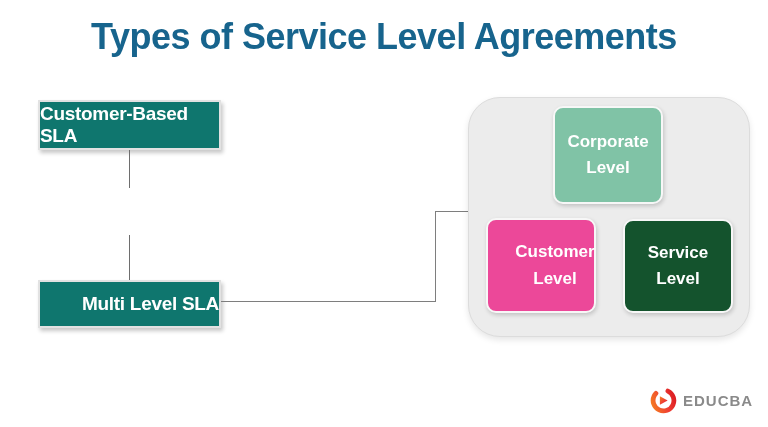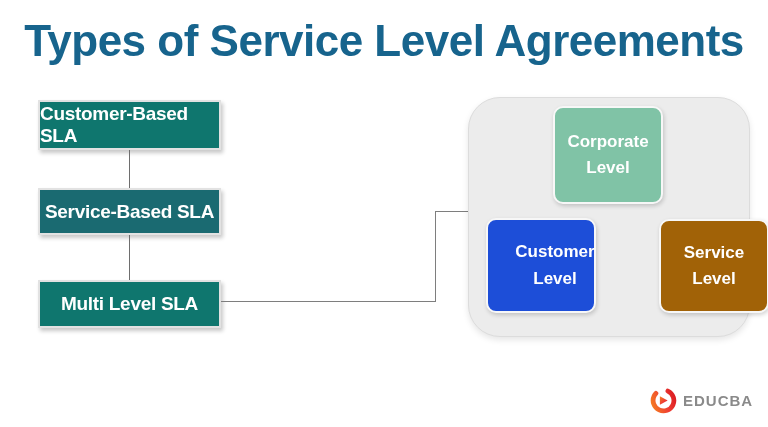--- a/index.html
+++ b/index.html
@@ -7,37 +7,37 @@
   body {
     font-family: "Liberation Sans", "DejaVu Sans", sans-serif;
     width: 768px; height: 427px;
     position: relative; overflow: hidden;
   }
   .canvas { position: absolute; inset: 0; width: 768px; height: 427px; background: #ffffff; }
 
   .title {
     position: absolute; top: 16px; left: 0; width: 768px;
     text-align: center;
-    font-size: 44px; font-weight: bold; letter-spacing: -0.5px;
+    font-size: 36px; font-weight: bold; letter-spacing: -0.5px;
     color: #17648d;
   }
 
   
   .fbox {
     position: absolute; width: 183px;
     display: flex; align-items: center; justify-content: center;
     color: #ffffff; font-weight: bold; font-size: 19px; letter-spacing: -0.3px;
     border: 2px solid #e2e2e2;
     box-shadow: 2px 3px 4px rgba(0,0,0,0.22);
   }
   .fbox.gray { background: #0f766e; }
   .fbox.teal { background: #1a6a71; }
   #fbox-0 { left: 38px; top: 100px; height: 50px; }
   #fbox-1 { left: 38px; top: 188px; height: 47px; }
-  #fbox-2 { left: 38px; top: 280px; height: 48px; }
+  #fbox-2 { left: 38px; top: 280px; height: 48px; justify-content: flex-end; }
 
   
   .line { position: absolute; background: #6e6e6e; }
   .vline { width: 1px; }
   .hline { height: 1px; }
   #conn-v1 { left: 129px; top: 150px; height: 38px; }
   #conn-v2 { left: 129px; top: 235px; height: 45px; }
   #conn-h1 { left: 221px; top: 301px; width: 214px; background: #7e7e7e; }
   #conn-v3 { left: 435px; top: 211px; height: 91px; background: #7e7e7e; }
   #conn-h2 { left: 435px; top: 211px; width: 34px; background: #7e7e7e; }
@@ -50,22 +50,22 @@
   }
   .lbox {
     position: absolute; width: 110px;
     display: flex; align-items: center; justify-content: center; text-align: center;
     color: #ffffff; font-weight: bold; font-size: 17px; line-height: 1.55;
     border: 2px solid #f7f7f7; border-radius: 10px;
     box-shadow: 1px 2px 4px rgba(0,0,0,0.18);
     padding: 4px;
   }
   .lbox.green { background: #80c3a6; }
-  .lbox.gray  { background: #1d4ed8; padding-left: 32px; }
-  .lbox.blue  { background: #a16207; margin-left: 36px; }
+  .lbox.gray  { background: #ec4899; padding-left: 32px; }
+  .lbox.blue  { background: #14532d; }
   #lbox-0 { left: 84px;  top: 8px;   height: 98px; }
   #lbox-1 { left: 17px;  top: 120px; height: 95px; }
   #lbox-2 { left: 154px; top: 121px; height: 94px; }
 
   
   .logo {
     position: absolute; left: 650px; top: 387px;
     display: flex; align-items: center; justify-content: space-between;
   }
   .logo-icon { width: 27px; height: 27px; display: block; }
@@ -77,23 +77,20 @@
 </style>
 </head>
 <body>
 
 <div class="canvas">
 
   <h1 class="title">Types of Service Level Agreements</h1>
 
   <div class="fbox gray" id="fbox-0">
     <span>Customer-Based SLA</span>
-  </div>
-  <div class="fbox teal" id="fbox-1">
-    <span>Service-Based SLA</span>
   </div>
   <div class="fbox gray" id="fbox-2">
     <span>Multi Level SLA</span>
   </div>
 
   <div class="line vline" id="conn-v1"></div>
   <div class="line vline" id="conn-v2"></div>
   <div class="line hline" id="conn-h1"></div>
   <div class="line vline" id="conn-v3"></div>
   <div class="line hline" id="conn-h2"></div>

